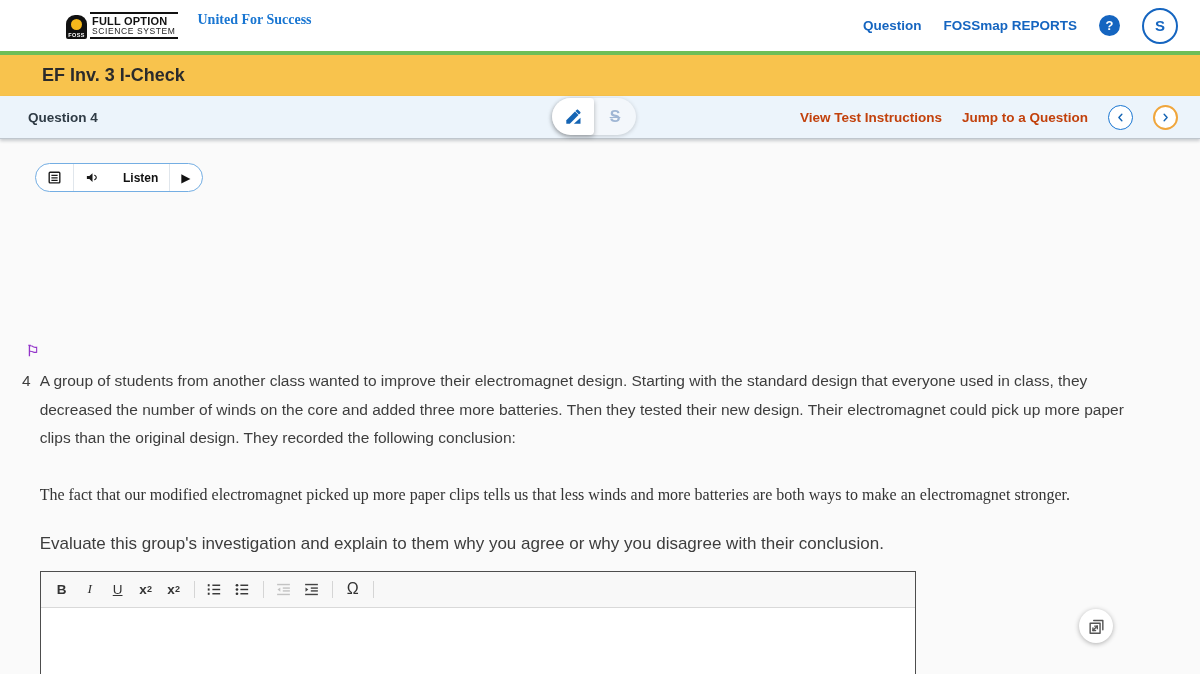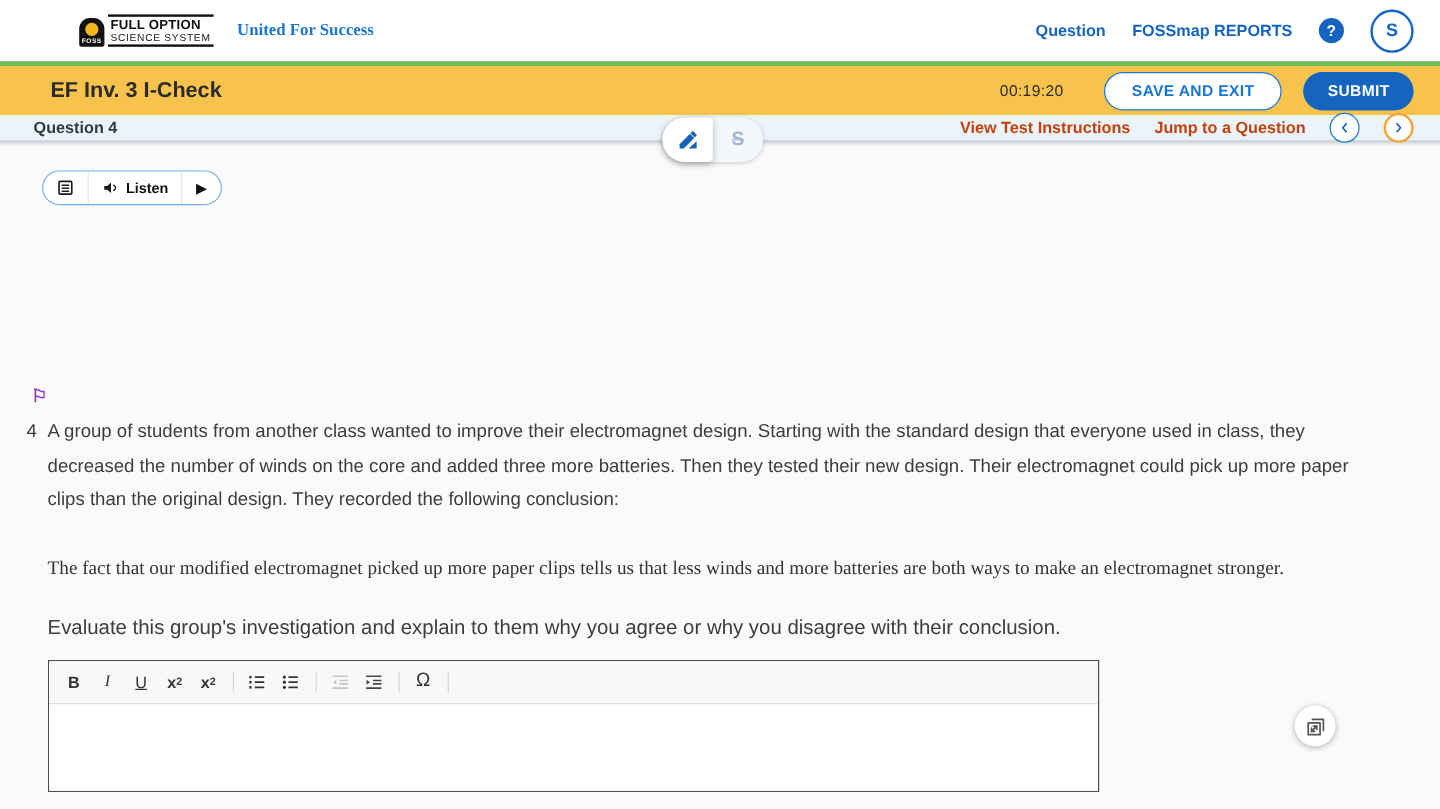--- a/index.html
+++ b/index.html
@@ -2,21 +2,21 @@
 <html><head>
 <meta charset="utf-8">
 <style>
   * { box-sizing: border-box; margin: 0; padding: 0; }
   html,body { width:1200px; height:674px; overflow:hidden; }
   body { font-family:"Liberation Sans", sans-serif; background:#fafafa; }
 
   
   .topbar { height:51px; background:#ffffff; display:flex; align-items:center;
             justify-content:space-between; padding:0 22px 0 30px; }
-  .brand { display:flex; align-items:center; gap:20px;padding-left:36px; }
+  .brand { display:flex; align-items:flex-start; gap:20px;padding-left:36px; }
   .logo { display:flex; align-items:flex-end; gap:3px; cursor:pointer; }
   .logo-badge { width:21px; height:24px; background:#111; border-radius:9px 9px 2px 2px;
                 position:relative; display:flex; flex-direction:column; align-items:center;
                 justify-content:flex-end; }
   .logo-sun { width:11px; height:11px; border-radius:50%; background:#f5b81c;
               position:absolute; top:4px; left:5px;
               box-shadow:0 0 0 1.5px #111; }
   .logo-badge-text { color:#fff; font-size:5.5px; font-weight:bold; letter-spacing:.4px;
                      padding-bottom:1px; }
   .logo-text { border-top:2px solid #111; border-bottom:2px solid #111; padding:1px 2px; }
@@ -41,21 +41,21 @@
   .testbar-right { display:flex; align-items:center; gap:18px; }
   .timer { font-size:13px; color:#2b2b2b; letter-spacing:.3px; margin-right:16px; }
   .btn-save { height:32px; padding:0 22px; border-radius:16px; background:#fff;
               border:1px solid #1976d2; color:#1976d2; font-size:13px; font-weight:bold;
               letter-spacing:.3px; cursor:pointer; font-family:inherit; }
   .btn-submit { height:32px; padding:0 20px; border-radius:16px; background:#1565c0;
                 border:none; color:#fff; font-size:13px; font-weight:bold;
                 letter-spacing:.3px; cursor:pointer; font-family:inherit; }
 
   
-  .questionbar { height:22px; background:#ecf4fb; display:flex; align-items:center;
+  .questionbar { height:43px; background:#ecf4fb; display:flex; align-items:center;
                  justify-content:space-between; padding:0 22px 0 28px; position:relative;
                  border-bottom:1px solid #bfc6cd;
                  box-shadow:0 2px 3px rgba(90,100,110,.30); z-index:5;text-align:right; }
   .qbar-title { font-size:13.5px; font-weight:bold; color:#2f3b45; }
   .float-tools { position:absolute; left:552px; top:2px; display:flex; background:#f3f7fb;
                  border-radius:20px; box-shadow:0 1px 4px rgba(0,0,0,.18); }
   .tool-cell { width:42px; height:37px; display:flex; align-items:center; justify-content:center;
                cursor:pointer; }
   .tool-cell.active { background:#ffffff; border-radius:20px 4px 4px 20px;
                       box-shadow:0 2px 5px rgba(0,0,0,.28); }
@@ -65,21 +65,21 @@
   .nav-circle { width:25px; height:25px; border-radius:50%; background:#fff;
                 display:flex; align-items:center; justify-content:center; cursor:pointer; }
   .nav-circle.prev { border:1.5px solid #1976d2; }
   .nav-circle.next { border:2px solid #f0a63c; }
 
   
   .content { position:relative; height:540px; background:#fafafa; }
   .listen-pill { position:absolute; left:35px; top:24px; height:29px; display:flex;
                  align-items:center; background:#fff; border:1.5px solid #74aee3;
                  border-radius:15px; overflow:hidden; }
-  .listen-seg { display:flex; align-items:center; gap:5px; padding:0 11px; height:100%;
+  .listen-seg { display:flex; align-items:center; gap:23px; padding:0 11px; height:100%;
                 cursor:pointer; }
   .listen-seg + .listen-seg { border-left:1px solid #e0e6ec; }
   .listen-label { font-size:12px; font-weight:bold; color:#111; }
   .play-glyph { font-size:12px; color:#111; line-height:1; }
 
   .flag { position:absolute; left:26px; top:203px; font-size:15px; color:#9334c9;
           font-weight:bold; cursor:pointer; }
 
   .question-row { position:absolute; left:22px; top:228px; display:flex; gap:9px;
                   width:1140px; }
@@ -134,25 +134,20 @@
     <a href="#">FOSSmap REPORTS</a>
     <div class="help-dot">?</div>
     <div class="avatar">S</div>
   </nav>
 </header>
 
 <div class="green-strip"></div>
 
 <div class="testbar">
   <span class="testbar-title">EF Inv. 3 I-Check</span>
-  <div class="testbar-right">
-    <span class="timer">00:19:20</span>
-    <button class="btn-save">SAVE AND EXIT</button>
-    <button class="btn-submit">SUBMIT</button>
-  </div>
 </div>
 
 <div class="questionbar">
   <span class="qbar-title">Question 4</span>
 
   <div class="float-tools">
     <div class="tool-cell active">
       <svg width="20" height="20" viewBox="0 0 24 24" fill="#1464b4">
         <path d="M4 15.8V20h4.2L18.6 9.6 14.4 5.4 4 15.8z"></path>
         <path d="M20.8 7.4c.4-.4.4-1 0-1.4l-2.8-2.8c-.4-.4-1-.4-1.4 0l-1.7 1.7 4.2 4.2 1.7-1.7z"></path>

